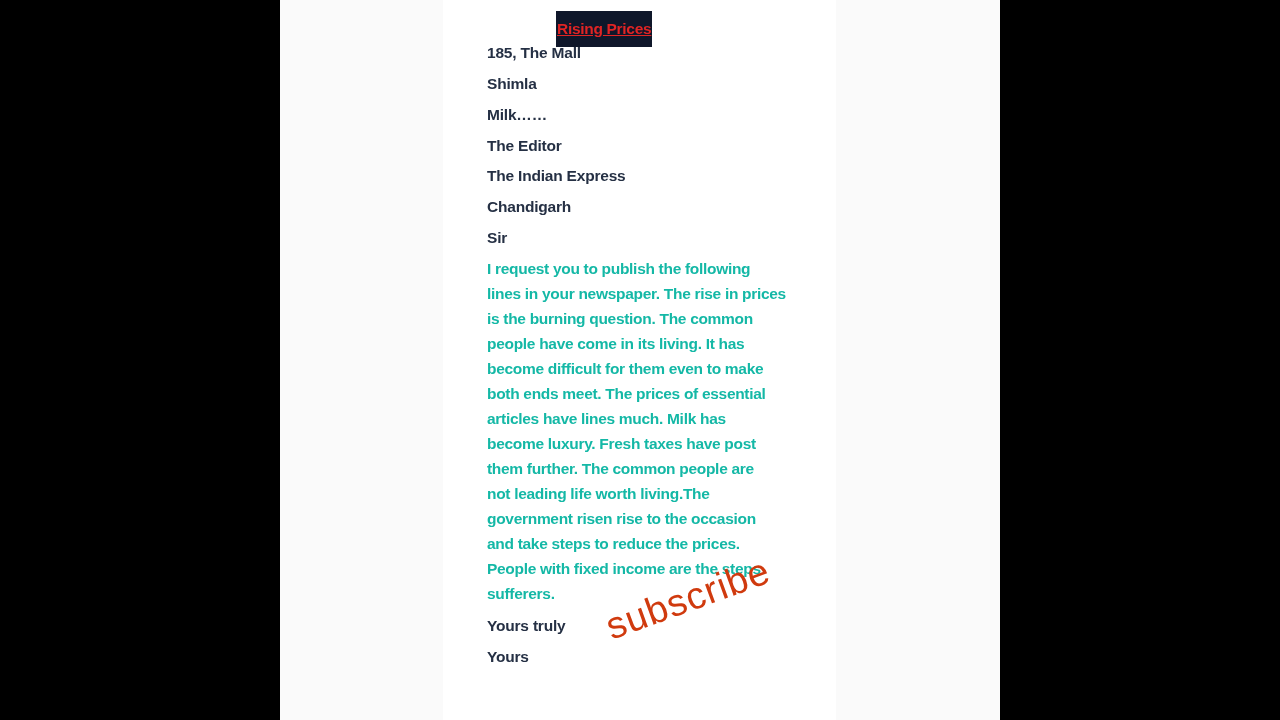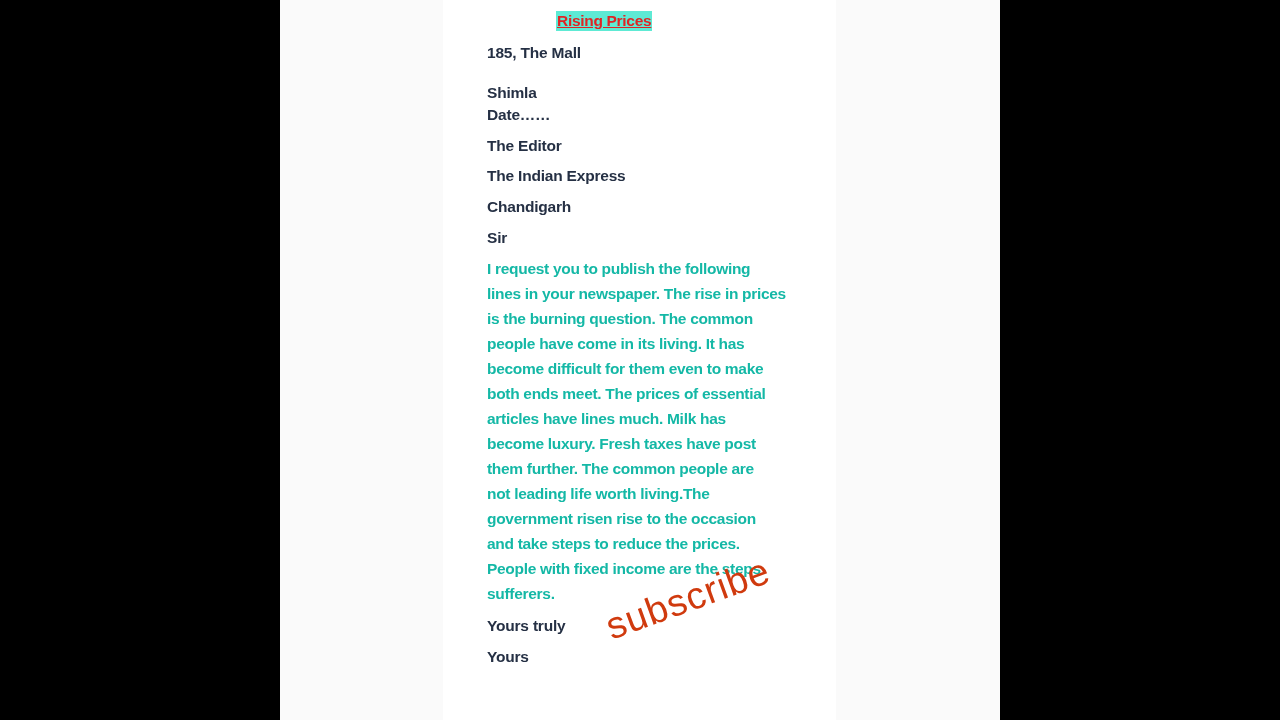--- a/index.html
+++ b/index.html
@@ -12,21 +12,21 @@
       position: absolute; left: 280px; top: 0; width: 720px; height: 720px;
       background: #fafafa;
     }
     .page {
       position: absolute; left: 163px; top: 0; width: 393px; height: 720px;
       background: #ffffff;
     }
     .title {
       position: absolute; left: 556px; top: 11px;
       font-size: 15.5px; font-weight: bold; color: #e02424;
-      text-decoration: underline; background: #5eead4; padding: 0 1px; line-height: 20px;
+      text-decoration: underline; background: #0f172a; padding: 8px 1px; line-height: 20px;
       letter-spacing: -0.3px;
     }
     .line {
       position: absolute; left: 487px;
       font-size: 15.5px; font-weight: bold; color: #253044; line-height: 20px;
       white-space: nowrap; letter-spacing: -0.2px;
     }
     .body-line {
       position: absolute; left: 487px;
       font-size: 15.5px; font-weight: bold; color: #14b8a6; line-height: 20px;
@@ -41,22 +41,22 @@
 </head>
 <body>
 
 <div class="frame">
   <div class="page"></div>
 </div>
 
 <div class="title">Rising Prices</div>
 
 <div class="line" style="top:43px">185, The Mall</div>
-<div class="line" style="top:83px">Shimla</div>
-<div class="line" style="top:105px">Date……</div>
+<div class="line" style="top:74px">Shimla</div>
+<div class="line" style="top:105px">Milk……</div>
 <div class="line" style="top:136px">The Editor</div>
 <div class="line" style="top:166px">The Indian Express</div>
 <div class="line" style="top:197px">Chandigarh</div>
 <div class="line" style="top:228px">Sir</div>
 
 <div>
   <div class="body-line" style="top:259px">I request you to publish the following</div>
   <div class="body-line" style="top:284px">lines in your newspaper. The rise in prices</div>
   <div class="body-line" style="top:309px">is the burning question. The common</div>
   <div class="body-line" style="top:334px">people have come in its living. It has</div>

